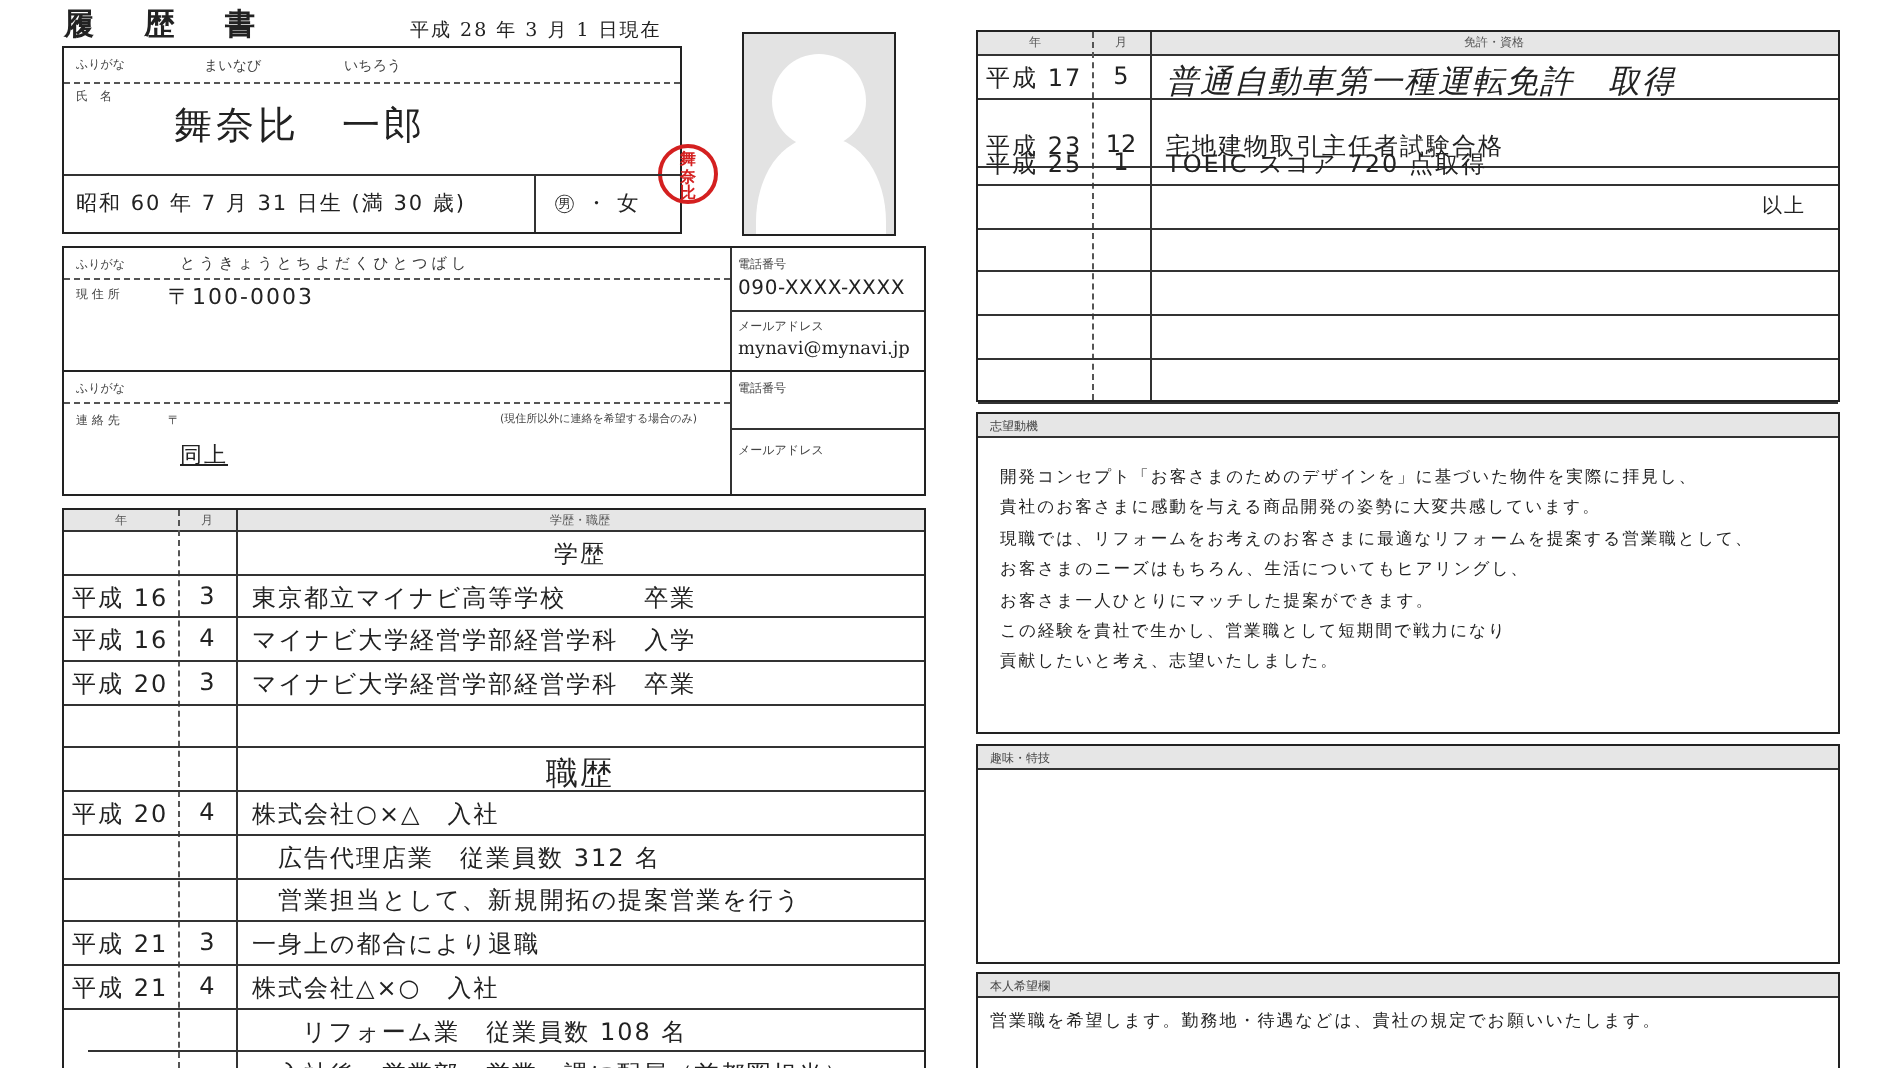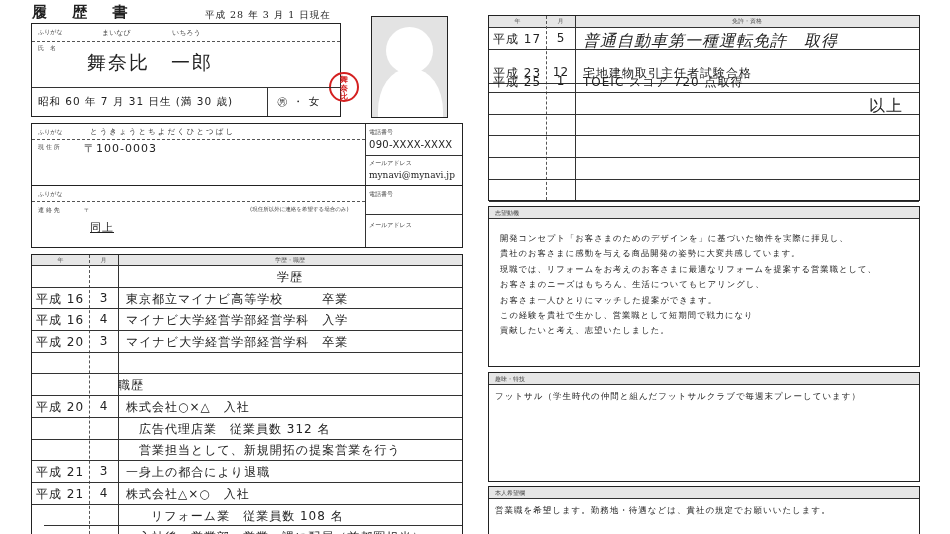--- a/index.html
+++ b/index.html
@@ -114,21 +114,21 @@
         <span class="cell" style="left: 94px; top: 2.85px; font-size: 12px;">マイナビ大学経営学部経営学科　卒業</span>
       </div>
       <div class="abs" style="left: 0px; right: 0px; top: 97.8px; height: 21.7px; border-bottom: 1px solid rgb(51, 51, 51);">
         <span class="cell" style="left: 4px; top: 2.85px; font-size: 12px;"></span>
         <span class="cell" style="left: 57px; width: 29px; text-align: center; top: 2.85px; font-size: 12px; letter-spacing: 0px;"></span>
         <span class="cell" style="left: 94px; top: 2.85px; font-size: 12px;"></span>
       </div>
       <div class="abs" style="left: 0px; right: 0px; top: 119.5px; height: 21.7px; border-bottom: 1px solid rgb(51, 51, 51);">
         <span class="cell" style="left: 4px; top: 2.85px; font-size: 12px;"></span>
         <span class="cell" style="left: 57px; width: 29px; text-align: center; top: 2.85px; font-size: 12px; letter-spacing: 0px;"></span>
-        <span class="cell" style="left: 86px; right: 0px; top: 2.85px; font-size: 12px;">職歴</span>
+        <span class="cell" style="left: 86px; right: 0px; text-align: center; top: 2.85px; font-size: 16px;">職歴</span>
       </div>
       <div class="abs" style="left: 0px; right: 0px; top: 141.2px; height: 21.7px; border-bottom: 1px solid rgb(51, 51, 51);">
         <span class="cell" style="left: 4px; top: 2.85px; font-size: 12px;">平成 20</span>
         <span class="cell" style="left: 57px; width: 29px; text-align: center; top: 2.85px; font-size: 12px; letter-spacing: 0px;">4</span>
         <span class="cell" style="left: 94px; top: 2.85px; font-size: 12px;">株式会社○×△　入社</span>
       </div>
       <div class="abs" style="left: 0px; right: 0px; top: 162.9px; height: 21.7px; border-bottom: 1px solid rgb(51, 51, 51);">
         <span class="cell" style="left: 4px; top: 2.85px; font-size: 12px;"></span>
         <span class="cell" style="left: 57px; width: 29px; text-align: center; top: 2.85px; font-size: 12px; letter-spacing: 0px;"></span>
         <span class="cell" style="left: 94px; top: 2.85px; font-size: 12px;">　広告代理店業　従業員数 312 名</span>
@@ -181,21 +181,21 @@
         <span class="cell" style="left: 94px; top: 2.85px; font-size: 12px;">宅地建物取引主任者試験合格</span>
       </div>
       <div class="abs" style="left: 0px; right: 0px; top: 55.4px; height: 21.7px; border-bottom: 1px solid rgb(51, 51, 51);">
         <span class="cell" style="left: 4px; top: 2.85px; font-size: 12px;">平成 25</span>
         <span class="cell" style="left: 57px; width: 29px; text-align: center; top: 2.85px; font-size: 12px; letter-spacing: 0px;">1</span>
         <span class="cell" style="left: 94px; top: 2.85px; font-size: 12px;">TOEIC スコア 720 点取得</span>
       </div>
       <div class="abs" style="left: 0px; right: 0px; top: 77.1px; height: 21.7px; border-bottom: 1px solid rgb(51, 51, 51);">
         <span class="cell" style="left: 4px; top: 2.85px; font-size: 12px;"></span>
         <span class="cell" style="left: 57px; width: 29px; text-align: center; top: 2.85px; font-size: 12px; letter-spacing: 0px;"></span>
-        <span class="cell" style="left: 86px; right: 16px; text-align: right; top: 2.85px; font-size: 16px;">以上</span>
+        <span class="cell" style="left: 86px; right: 16px; text-align: right; top: 2.85px; font-size: 10px;">以上</span>
       </div>
       <div class="abs" style="left: 0px; right: 0px; top: 98.8px; height: 21.7px; border-bottom: 1px solid rgb(51, 51, 51);">
         <span class="cell" style="left: 4px; top: 2.85px; font-size: 12px;"></span>
         <span class="cell" style="left: 57px; width: 29px; text-align: center; top: 2.85px; font-size: 12px; letter-spacing: 0px;"></span>
         <span class="cell" style="left: 94px; top: 2.85px; font-size: 12px;"></span>
       </div>
       <div class="abs" style="left: 0px; right: 0px; top: 120.5px; height: 21.7px; border-bottom: 1px solid rgb(51, 51, 51);">
         <span class="cell" style="left: 4px; top: 2.85px; font-size: 12px;"></span>
         <span class="cell" style="left: 57px; width: 29px; text-align: center; top: 2.85px; font-size: 12px; letter-spacing: 0px;"></span>
         <span class="cell" style="left: 94px; top: 2.85px; font-size: 12px;"></span>
@@ -225,21 +225,20 @@
       <div>お客さま一人ひとりにマッチした提案ができます。</div>
       <div>この経験を貴社で生かし、営業職として短期間で戦力になり</div>
       <div>貢献したいと考え、志望いたしました。</div>
     </div>
 </div>
 
 <div class="box" style="left:488px; top:372px; width:432px; height:110px;">
   <div class="hdr" style="height:12px;">
     <span class="lbl" style="left:6px; top:2px;">趣味・特技</span>
   </div>
-  <span class="abs" style="left:6px; top:18px; font-size:8.5px; letter-spacing:1px; white-space:nowrap;">フットサル（学生時代の仲間と組んだフットサルクラブで毎週末プレーしています）</span>
 </div>
 
 <div class="box" style="left:488px; top:486px; width:432px; height:60px; border-bottom:none;">
   <div class="hdr" style="height:12px;">
     <span class="lbl" style="left:6px; top:2px;">本人希望欄</span>
   </div>
   <span class="abs" style="left:6px; top:18px; font-size:8.5px; letter-spacing:1px; white-space:nowrap;">営業職を希望します。勤務地・待遇などは、貴社の規定でお願いいたします。</span>
 </div>
 
 </body></html>

